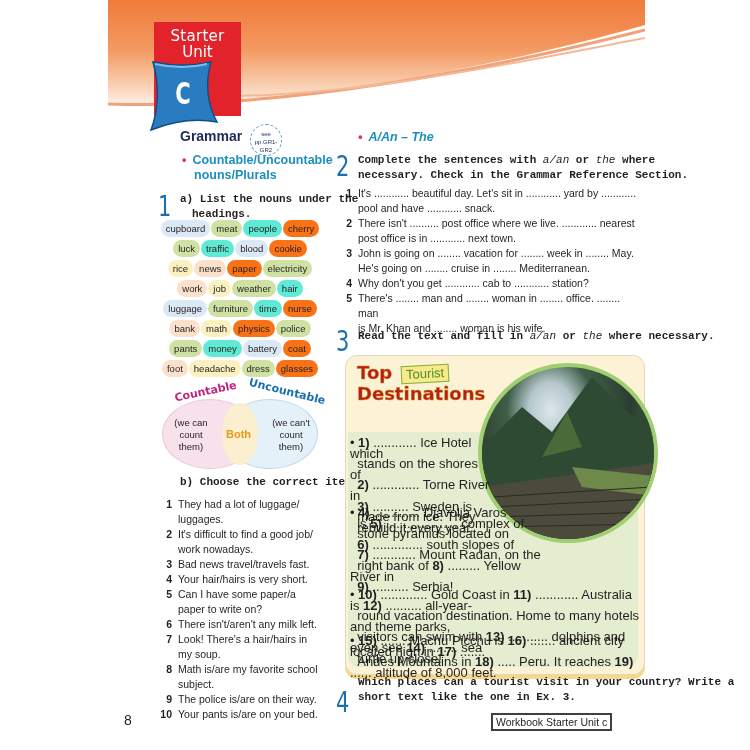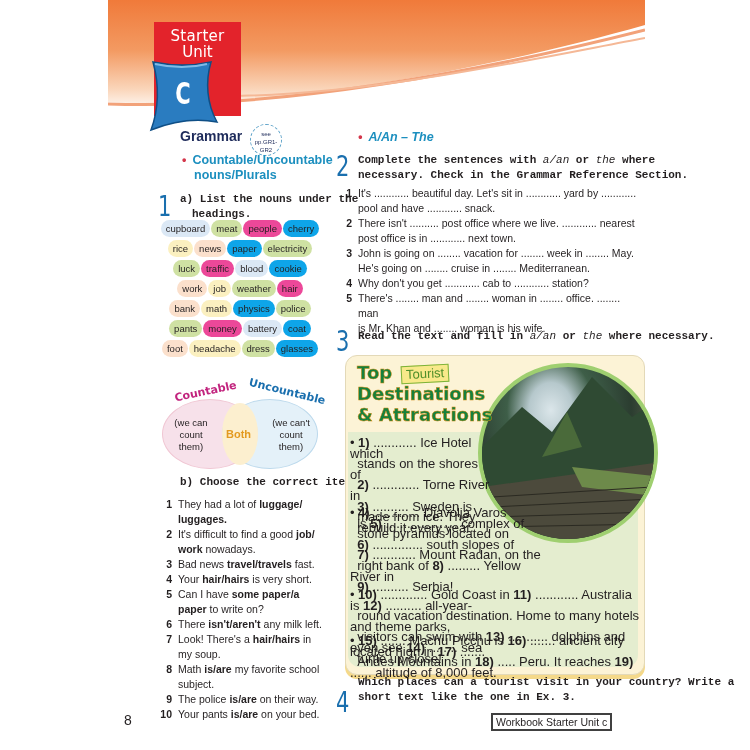--- a/index.html
+++ b/index.html
@@ -34,49 +34,49 @@
 
   .ex-num { position: absolute; font-size: 28px; color: #1a6fae; font-family: "DejaVu Sans", sans-serif; transform: scaleX(0.75); transform-origin: left top; }
   .instr { position: absolute; font-size: 11px; font-weight: bold; line-height: 15px; color: #231f20; font-family: Liberation Mono, monospace; }
   .instr i { font-weight: normal; }
 
   .noun-grid { position: absolute; left: 155px; top: 220px; width: 170px; }
   .noun-row { display: flex; justify-content: center; gap: 1px; height: 20px; margin-bottom: 0px; }
   .noun { font-size: 9.5px; padding: 2px 5px; border-radius: 9px; line-height: 13px; height: 17px; color: #231f20; }
   .c-blue { background: #dbe8f5; }
   .c-green { background: #cfe1a3; }
-  .c-pink { background: #ec4899; }
+  .c-pink { background: #5eead4; }
   .c-peach { background: #fbe0cc; }
   .c-yellow { background: #fbf0c0; }
-  .c-lav { background: #0ea5e9; }
+  .c-lav { background: #f97316; }
 
   .venn { position: absolute; left: 160px; top: 385px; width: 160px; height: 90px; }
   .venn-circle { position: absolute; top: 14px; width: 96px; height: 70px; border-radius: 50%; }
   .venn-left { left: 2px; background: rgba(246, 220, 230, 0.85); border: 1px solid #f0c6d3; }
   .venn-right { left: 62px; background: rgba(216, 235, 247, 0.7); border: 1px solid #bcd9ec; }
   .venn-mid { position: absolute; left: 62px; top: 18px; width: 36px; height: 62px; background: #fcefcf; border-radius: 50%; }
   .venn-label-left { position: absolute; left: 14px; top: 0px; font-size: 11px; font-weight: bold; color: #c2247e; transform: rotate(-12deg); font-family: "DejaVu Sans", sans-serif; }
   .venn-label-right { position: absolute; left: 88px; top: 0px; font-size: 11px; font-weight: bold; color: #1a6fae; transform: rotate(14deg); font-family: "DejaVu Sans", sans-serif; }
   .venn-text { position: absolute; font-size: 9.5px; text-align: center; line-height: 12px; color: #231f20; }
   .venn-both { position: absolute; left: 66px; top: 43px; font-size: 11px; font-weight: bold; color: #e39a1f; }
 
   .list { position: absolute; font-size: 10.5px; line-height: 15px; }
   .list .item { display: flex; }
   .list .n { width: 14px; font-weight: bold; flex-shrink: 0; text-align: right; margin-right: 6px; }
-  .list b { font-weight: bold; }
+  .list b { font-weight: normal; }
 
   .page-num { position: absolute; left: 124px; top: 712px; font-size: 14px; }
 
   .reading-box {
     position: absolute; left: 345px; top: 355px; width: 300px; height: 320px;
     background: #fcf3d6; border: 1px solid #e3d9b8; border-radius: 12px;
     box-shadow: 0 4px 0 #f5d98a;
   }
   .reading-inner { position: absolute; left: 348px; top: 432px; width: 290px; height: 235px; background: #e4edcf; border-radius: 0 0 12px 12px; }
-  .top-title { position: absolute; left: 357px; top: 362px; font-family: "DejaVu Sans", sans-serif; font-weight: bold; font-size: 18px; color: #15803d; -webkit-text-stroke: 0.5px #d08a10; line-height: 21px; }
+  .top-title { position: absolute; left: 357px; top: 362px; font-family: "DejaVu Sans", sans-serif; font-weight: bold; font-size: 18px; color: #b91c1c; -webkit-text-stroke: 0.5px #d08a10; line-height: 21px; }
   .tourist-tag { position: absolute; left: 401px; top: 365px; padding: 0 4px; background: #f8e98a; border: 1px solid #7bb23a; color: #4f8f2a; font-size: 13px; line-height: 16px; transform: rotate(-3deg); }
   .photo-circle {
     position: absolute; left: 478px; top: 363px; width: 180px; height: 180px; border-radius: 50%;
     border: 4px solid #9fcf70; overflow: hidden;
     background: radial-gradient(ellipse at 40% 25%, #dbe6ea 0%, #b6c8cc 15%, #3e5e48 30%, #2b3d30 55%, #55604a 75%, #3a4a35 100%);
   }
   .reading-text { position: absolute; font-size: 13px; line-height: 10.6px; color: #231f20; }
   .reading-text .bl { display: inline-block; width: 8px; }
   .reading-text b { font-weight: bold; }
 
@@ -119,36 +119,42 @@
   <div style="margin-left:12px">headings.</div>
 </div>
 <div class="noun-grid" id="noun-grid">
     <div class="noun-row">
       <span class="noun c-blue">cupboard</span>
       <span class="noun c-green">meat</span>
       <span class="noun c-pink">people</span>
       <span class="noun c-lav">cherry</span>
     </div>
     <div class="noun-row">
+      <span class="noun c-green">luck</span>
+      <span class="noun c-pink">traffic</span>
+      <span class="noun c-blue">blood</span>
+      <span class="noun c-lav">cookie</span>
+    </div>
+    <div class="noun-row">
       <span class="noun c-yellow">rice</span>
       <span class="noun c-peach">news</span>
       <span class="noun c-lav">paper</span>
       <span class="noun c-green">electricity</span>
     </div>
     <div class="noun-row">
-      <span class="noun c-green">luck</span>
-      <span class="noun c-pink">traffic</span>
-      <span class="noun c-blue">blood</span>
-      <span class="noun c-lav">cookie</span>
-    </div>
-    <div class="noun-row">
       <span class="noun c-peach">work</span>
       <span class="noun c-yellow">job</span>
       <span class="noun c-green">weather</span>
       <span class="noun c-pink">hair</span>
+    </div>
+    <div class="noun-row">
+      <span class="noun c-blue">luggage</span>
+      <span class="noun c-green">furniture</span>
+      <span class="noun c-pink">time</span>
+      <span class="noun c-lav">nurse</span>
     </div>
     <div class="noun-row">
       <span class="noun c-peach">bank</span>
       <span class="noun c-yellow">math</span>
       <span class="noun c-lav">physics</span>
       <span class="noun c-green">police</span>
     </div>
     <div class="noun-row">
       <span class="noun c-green">pants</span>
       <span class="noun c-pink">money</span>
@@ -275,21 +281,20 @@
       <line x1="10" y1="130" x2="170" y2="120"></line>
         <line x1="10" y1="140" x2="170" y2="132"></line>
       <line x1="10" y1="150" x2="170" y2="145"></line>
         <line x1="10" y1="160" x2="170" y2="157"></line>
     </g>
   </svg>
 </div>
 <div class="top-title">
   <div>Top</div>
   <div>Destinations</div>
-  <div>&amp; Attractions</div>
 </div>
 <div class="tourist-tag">Tourist</div>
 
 <div class="reading-text" id="rp0" style="left:350px; top:438px; width:140px;"><span class="bl">•</span><b>1)</b> ............ Ice Hotel which<br>&nbsp;&nbsp;stands on the shores of<br>&nbsp;&nbsp;<b>2)</b> ............. Torne River in<br>&nbsp;&nbsp;<b>3)</b> .......... Sweden is<br>&nbsp;&nbsp;made from ice. They<br>&nbsp;&nbsp;rebuild it every year.</div>
 <div class="reading-text" id="rp1" style="left:350px; top:508px; width:200px;"><span class="bl">•</span><b>4)</b> ............. Djavolja Varos<br>&nbsp;&nbsp;is <b>5)</b> .................... complex of<br>&nbsp;&nbsp;stone pyramids located on<br>&nbsp;&nbsp;<b>6)</b> .............. south slopes of<br>&nbsp;&nbsp;<b>7)</b> ............ Mount Radan, on the<br>&nbsp;&nbsp;right bank of <b>8)</b> ......... Yellow River in<br>&nbsp;&nbsp;<b>9)</b> .......... Serbia!</div>
 <div class="reading-text" id="rp2" style="left:350px; top:590px; width:290px;"><span class="bl">•</span><b>10)</b> ............. Gold Coast in <b>11)</b> ............ Australia is <b>12)</b> .......... all-year-<br>&nbsp;&nbsp;round vacation destination. Home to many hotels and theme parks,<br>&nbsp;&nbsp;visitors can swim with <b>13)</b> ........... dolphins and even see <b>14)</b> ........ sea<br>&nbsp;&nbsp;turtle up close!</div>
 <div class="reading-text" id="rp3" style="left:350px; top:636px; width:290px;"><span class="bl">•</span><b>15)</b> ....... Machu Picchu is <b>16)</b> ....... ancient city located high in <b>17)</b> .......<br>&nbsp;&nbsp;Andes Mountains in <b>18)</b> ..... Peru. It reaches <b>19)</b> ...... altitude of 8,000 feet.</div>
 
 <div class="ex-num" style="left:336px; top:686px;">4</div>
 <div class="instr" style="left:358px; top:675px;">

